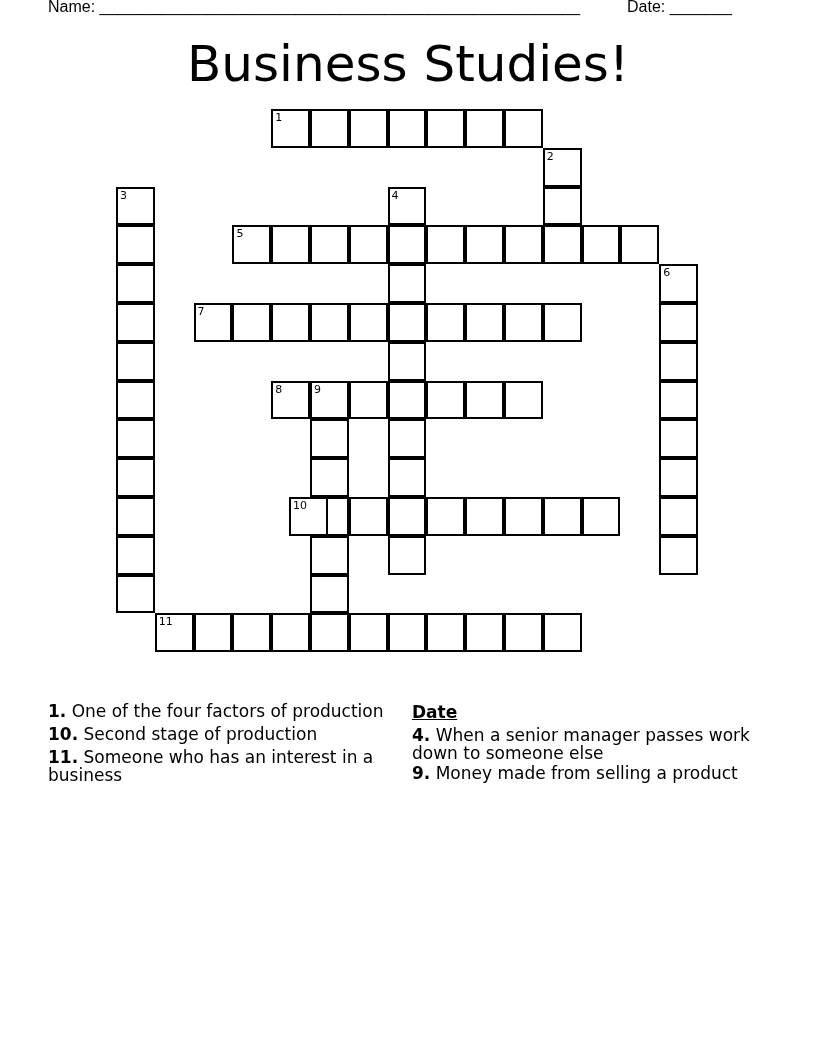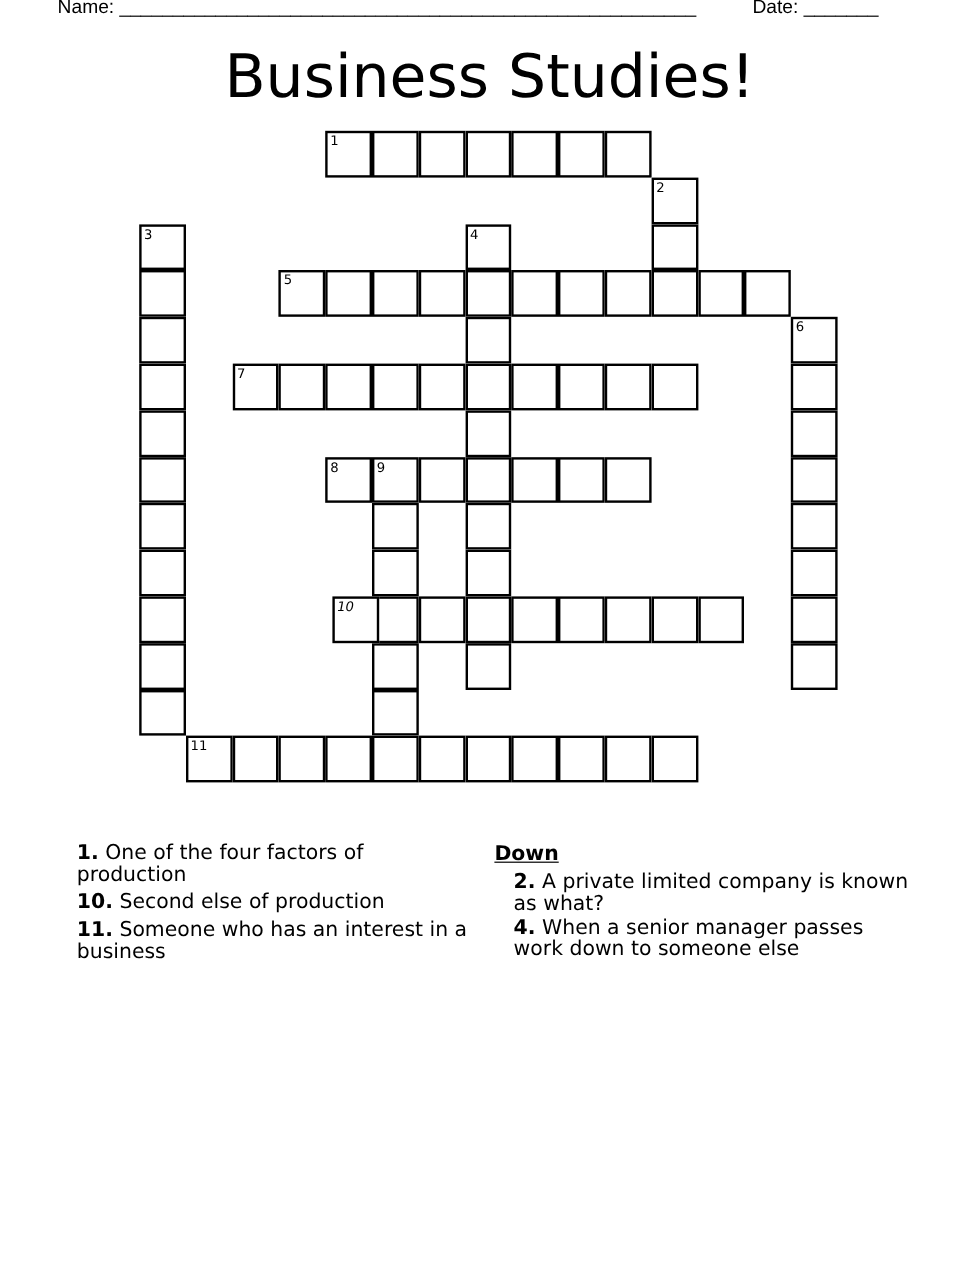--- a/index.html
+++ b/index.html
@@ -5,21 +5,21 @@
   html,body{margin:0;padding:0;background:#fff;}
   body{width:816px;height:1056px;position:relative;overflow:hidden;color:#000;}
   .header{position:absolute;top:-2px;left:48px;font-family:"Liberation Sans",sans-serif;font-size:16px;white-space:pre;}
   .date{position:absolute;top:-2px;left:627px;font-family:"Liberation Sans",sans-serif;font-size:16px;white-space:pre;}
   .title{position:absolute;top:34px;left:0;width:816px;text-align:center;font-family:"DejaVu Sans",sans-serif;font-size:50px;line-height:60px;}
   .grid{position:absolute;left:117px;top:110px;}
   .cell{position:absolute;width:38.8px;height:38.8px;box-sizing:border-box;border:2px solid #000;background:#fff;margin-left:-1px;margin-top:-1px;}
   .num{position:absolute;left:2px;top:0px;font-family:"DejaVu Sans",sans-serif;font-size:11px;line-height:13px;}
   .clues{position:absolute;top:702px;font-family:"DejaVu Sans",sans-serif;font-size:17px;line-height:18px;}
   .clues h3{margin:0 0 4px 0;font-size:17px;font-weight:bold;text-decoration:underline;line-height:20px;}
-  .clue{margin-bottom:5px;margin-left:16px;}
+  .clue{margin-bottom:5px;}
   .clue b{font-weight:bold;}
 </style>
 </head>
 <body>
 
 <div class="header">Name: ______________________________________________________</div>
 <div class="date">Date: _______</div>
 <div class="title">Business Studies!</div>
 
 <div class="grid" id="grid">
@@ -103,21 +103,21 @@
     <div class="cell" style="left: 232.8px; top: 271.6px;"></div>
     <div class="cell" style="left: 310.4px; top: 271.6px;"></div>
     <div class="cell" style="left: 349.2px; top: 271.6px;"></div>
     <div class="cell" style="left: 388px; top: 271.6px;"></div>
     <div class="cell" style="left: 194px; top: 310.4px;"></div>
     <div class="cell" style="left: 194px; top: 349.2px;"></div>
     <div class="cell" style="left: 194px; top: 388px;"></div>
     <div class="cell" style="left: 194px; top: 426.8px;"></div>
     <div class="cell" style="left: 194px; top: 465.6px;"></div>
     <div class="cell" style="left: 194px; top: 504.4px;"></div>
-    <div class="cell" style="left: 161px; top: 388px; font-style: italic;">
+    <div class="cell" style="left: 173px; top: 388px;">
       <span class="num">10</span>
     </div>
     <div class="cell" style="left: 232.8px; top: 388px;"></div>
     <div class="cell" style="left: 310.4px; top: 388px;"></div>
     <div class="cell" style="left: 349.2px; top: 388px;"></div>
     <div class="cell" style="left: 388px; top: 388px;"></div>
     <div class="cell" style="left: 426.8px; top: 388px;"></div>
     <div class="cell" style="left: 465.6px; top: 388px;"></div>
     <div class="cell" style="left: 38.8px; top: 504.4px;">
       <span class="num">11</span>
@@ -128,21 +128,21 @@
     <div class="cell" style="left: 232.8px; top: 504.4px;"></div>
     <div class="cell" style="left: 271.6px; top: 504.4px;"></div>
     <div class="cell" style="left: 310.4px; top: 504.4px;"></div>
     <div class="cell" style="left: 349.2px; top: 504.4px;"></div>
     <div class="cell" style="left: 388px; top: 504.4px;"></div>
     <div class="cell" style="left: 426.8px; top: 504.4px;"></div>
   </div>
 
 <div class="clues" style="left:48px;width:350px;">
   <div class="clue"><b>1.</b> <span>One of the four factors of production</span></div>
-  <div class="clue"><b>10.</b> <span>Second else of production</span></div>
+  <div class="clue"><b>10.</b> <span>Second stage of production</span></div>
   <div class="clue"><b>11.</b> <span>Someone who has an interest in a business</span></div>
 </div>
 
 <div class="clues" style="left:412px;width:345px;">
-  <h3>Down</h3>
-  <div class="clue" style="margin-bottom:2px"><b>2.</b> <span>A private limited company is known as what?</span></div>
+  <h3>Date</h3>
   <div class="clue" style="margin-bottom:2px"><b>4.</b> <span>When a senior manager passes work down to someone else</span></div>
+  <div class="clue" style="margin-bottom:2px"><b>9.</b> <span>Money made from selling a product</span></div>
 </div>
 
 </body></html>

